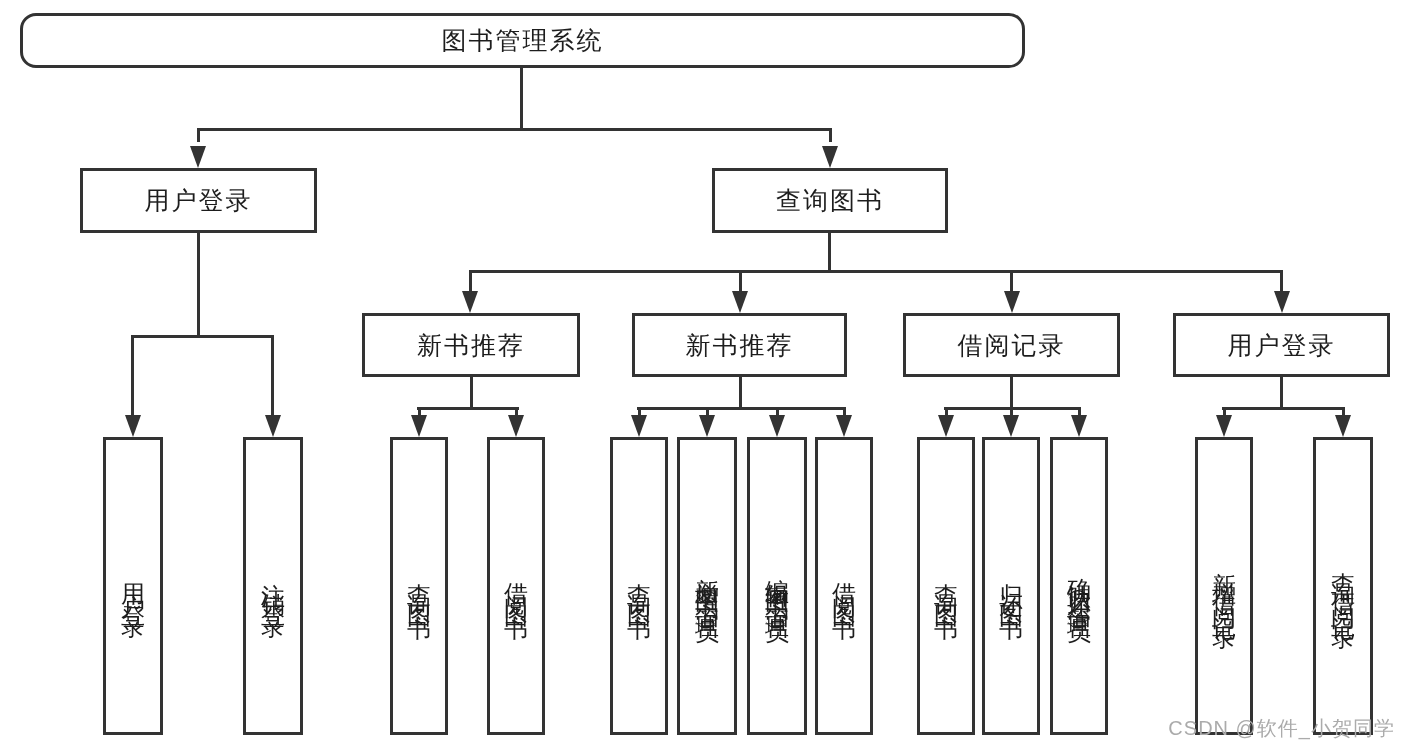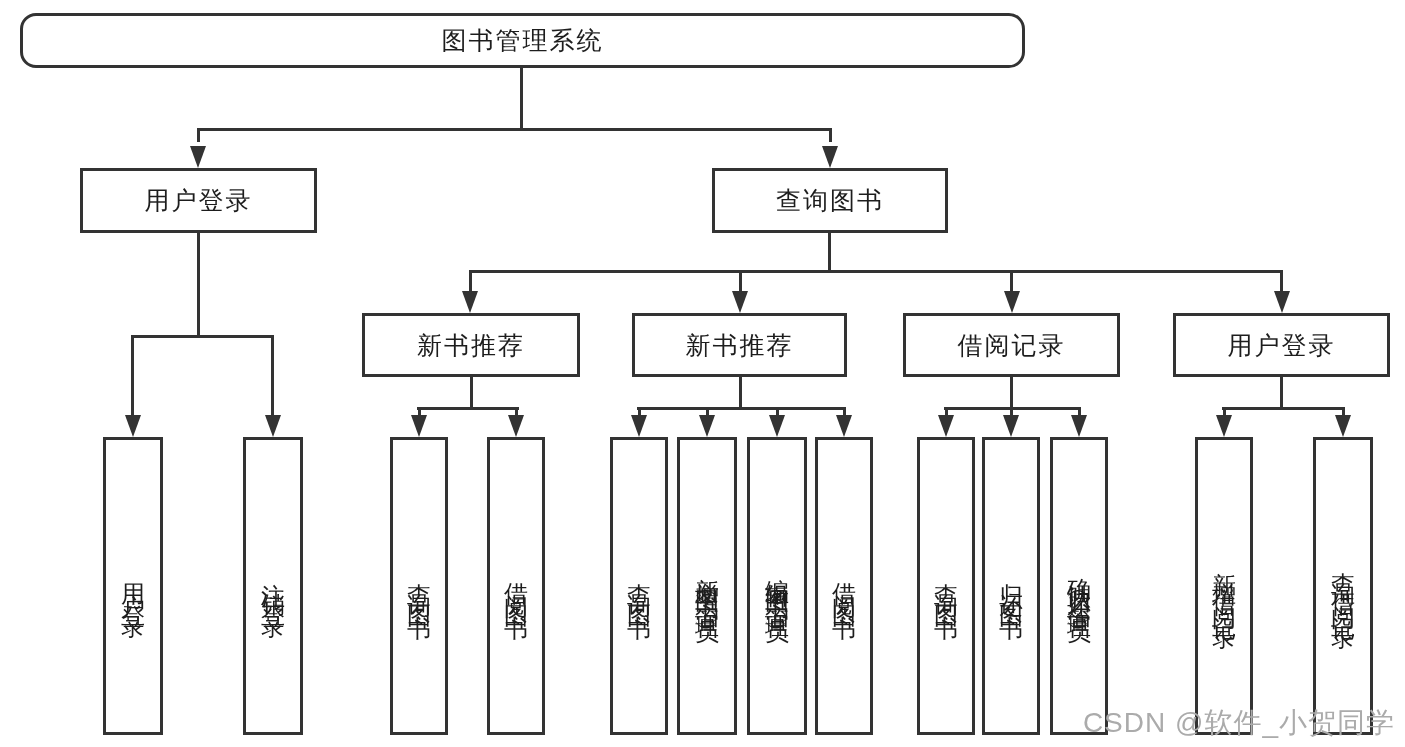--- a/index.html
+++ b/index.html
@@ -55,21 +55,21 @@
     position: absolute;
     width: 0; height: 0;
     border-left: 8px solid transparent;
     border-right: 8px solid transparent;
     border-top: 22px solid var(--line);
   }
   .watermark {
     position: absolute;
     right: 10px;
     bottom: 5px;
-    font-size: 28px;
+    font-size: 20px;
     color: var(--watermark);
     letter-spacing: 1px;
     z-index: 5;
     white-space: nowrap;
     margin-left: 40px;
   }
 </style>
 </head>
 <body>
 

